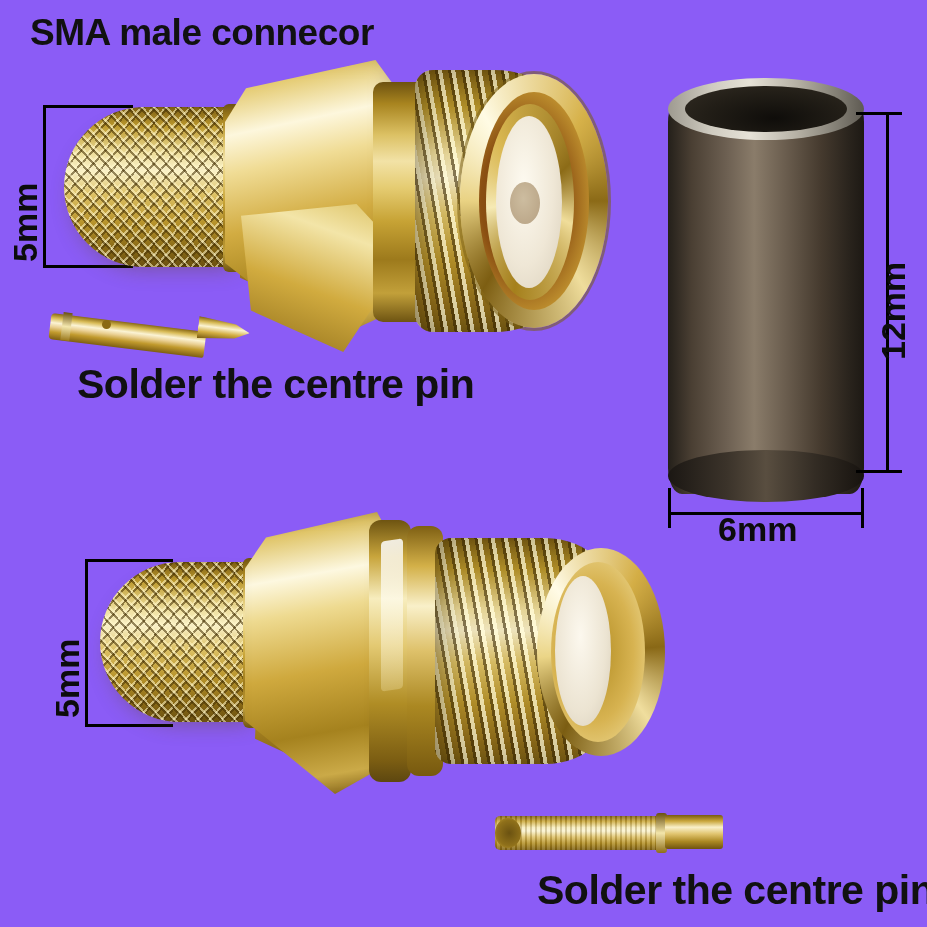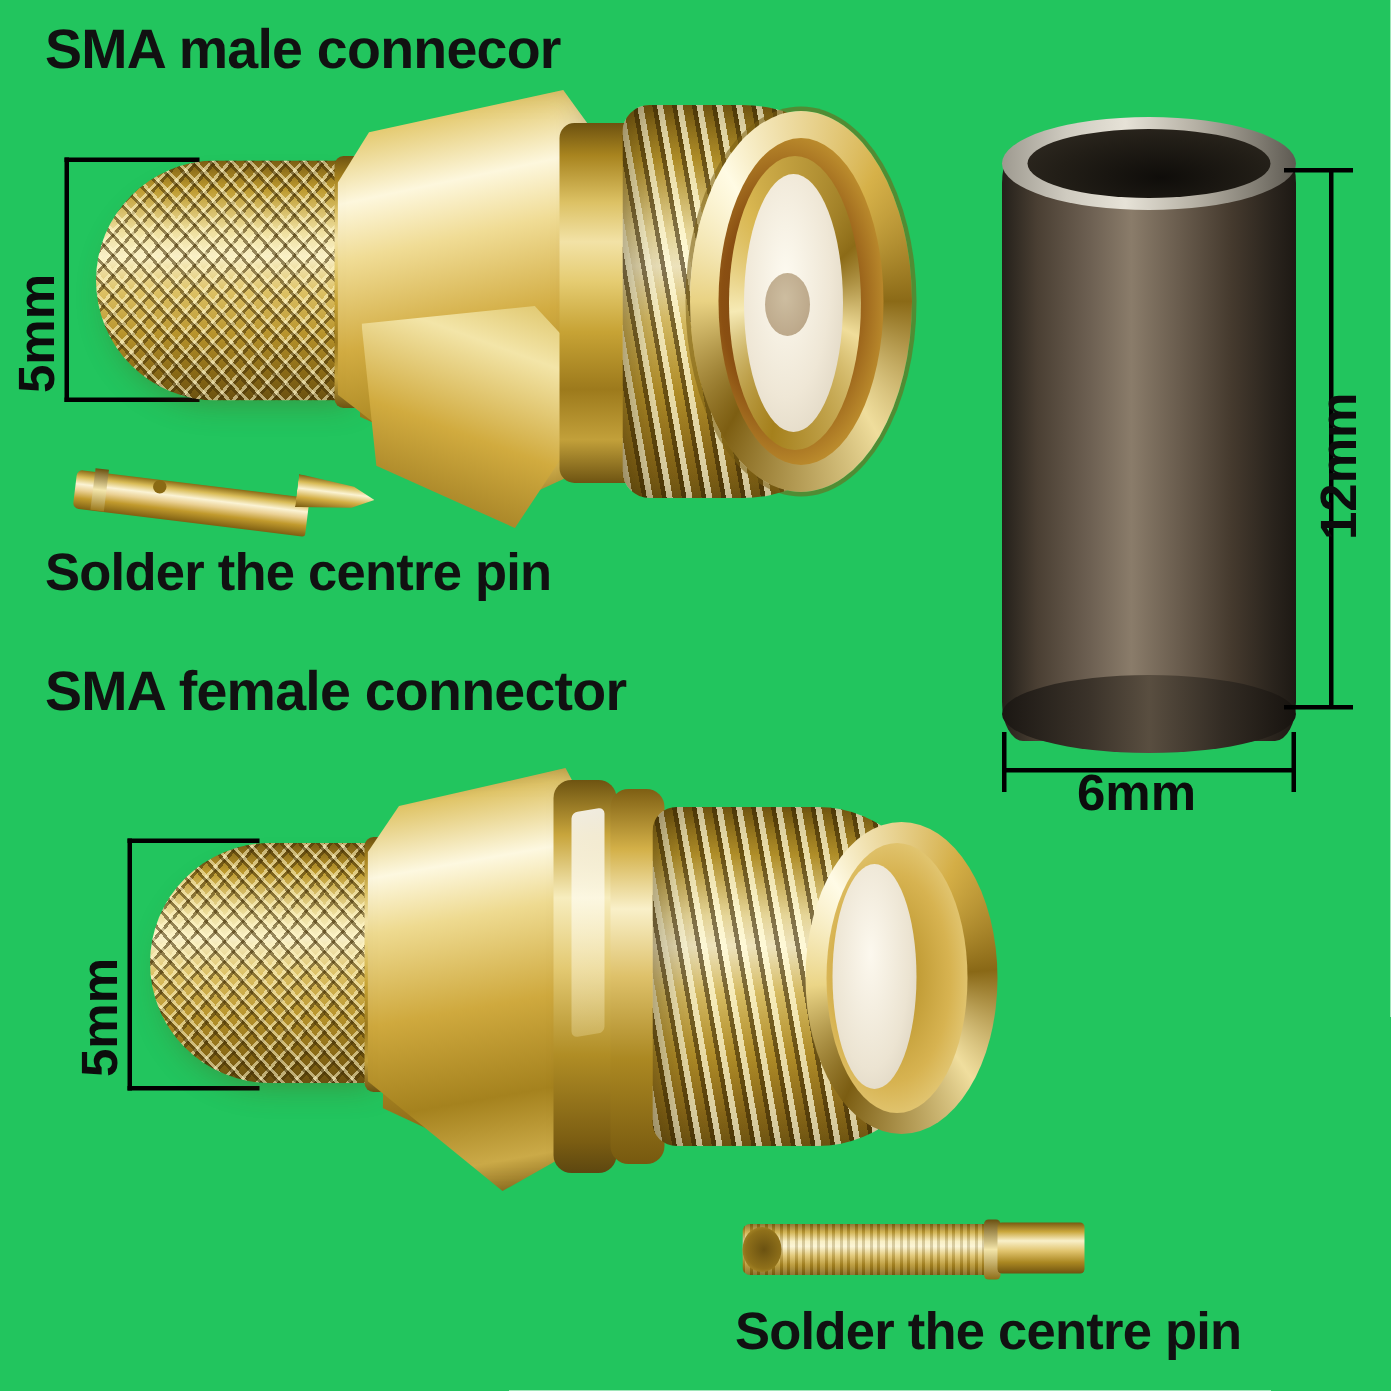--- a/index.html
+++ b/index.html
@@ -1,32 +1,32 @@
 <!DOCTYPE html>
 <html><head>
 <meta charset="utf-8">
 <style>
   html,body{margin:0;padding:0;background:#fff;}
   body{
     font-family:"Liberation Sans", sans-serif;
     width:927px;height:927px;overflow:hidden;
   }
-  #stage{position:relative;width:927px;height:927px;background:#22c55e;}
+  #stage{position:relative;width:927px;height:927px;background:#8b5cf6;}
 
   
   .label{
     position:absolute;
     color:#111111;
     font-weight:600;
     letter-spacing:-0.5px;
     white-space:nowrap;
     line-height:1;
   }
   .title{font-size:37px;}
-  .caption{font-size:35px;}
+  .caption{font-size:41px;margin-left:47px;}
   .dim-text{
     position:absolute;
     font-size:34px;
     font-weight:700;
     color:#0c0c0c;
     white-space:nowrap;
     line-height:1;
   }
   .rot{
     transform:rotate(-90deg);
@@ -174,21 +174,20 @@
     <div class="dim-text rot" style="left:876px;top:360px;">12mm</div>
   </div>
 
   <div>
     <div class="dimline v-rule" style="left:668px;top:488px;height:40px;"></div>
     <div class="dimline h-rule" style="left:668px;top:512px;width:196px;"></div>
     <div class="dimline v-rule" style="left:861px;top:488px;height:40px;"></div>
     <div class="dim-text" style="left:718px;top:512px;">6mm</div>
   </div>
 
-  <div class="label title" style="left:30px;top:442px;">SMA female connector</div>
 
   <div>
     <div class="dimline h-rule" style="left:85px;top:559px;width:88px;"></div>
     <div class="dimline v-rule" style="left:85px;top:559px;height:168px;"></div>
     <div class="dimline h-rule" style="left:85px;top:724px;width:88px;"></div>
     <div class="dim-text rot" style="left:50px;top:718px;">5mm</div>
   </div>
 
   <div style="position:absolute;left:95px;top:500px;width:600px;height:300px;">
 

